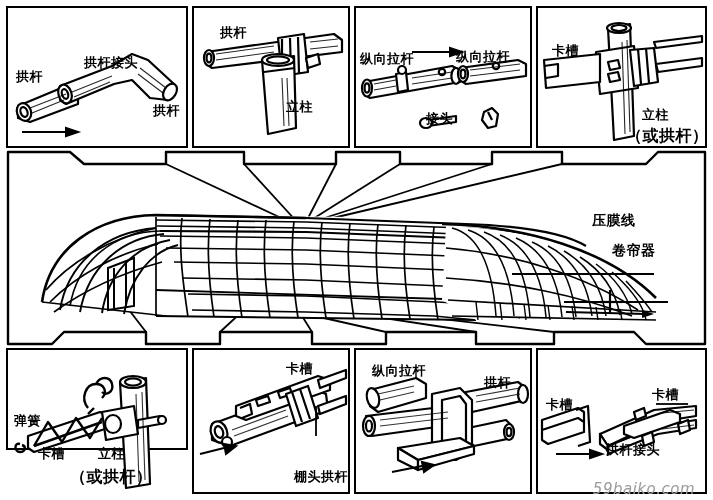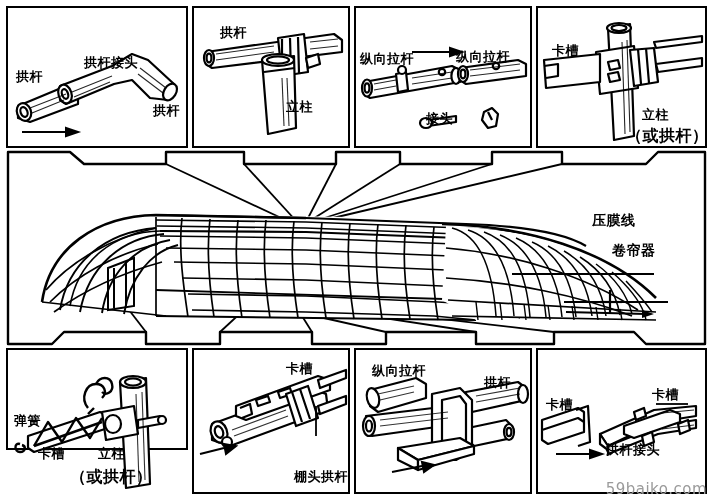--- a/index.html
+++ b/index.html
@@ -26,25 +26,26 @@
   .lbl.sz13 { font-size: 13px; }
   .lbl.sz12 { font-size: 16px; }
   .lbl.sz14 { font-size: 14px; }
 
   
   #center-panel { position:absolute; left:6px; top:150px; width:556px; height:196px; }
   #center-panel svg { position:absolute; left:0; top:0; }
 
   .watermark {
     position: absolute;
-    right: 6px; bottom: 2px;
+    right: 18px; bottom: 2px;
     font-size: 15px;
     font-family: "DejaVu Sans", "Liberation Sans", sans-serif;
     color: #9a9a9a;
     letter-spacing: 0.5px;
+    font-style: italic;
   }
 </style>
 </head>
 <body>
 
 <div id="root">
 
   <div class="panel" style="left:6px; top:6px; width:182px; height:142px;">
     <svg width="178" height="138" viewBox="0 0 178 138">
       <g fill="#fff" stroke="#000" stroke-width="2.2" stroke-linejoin="round">

